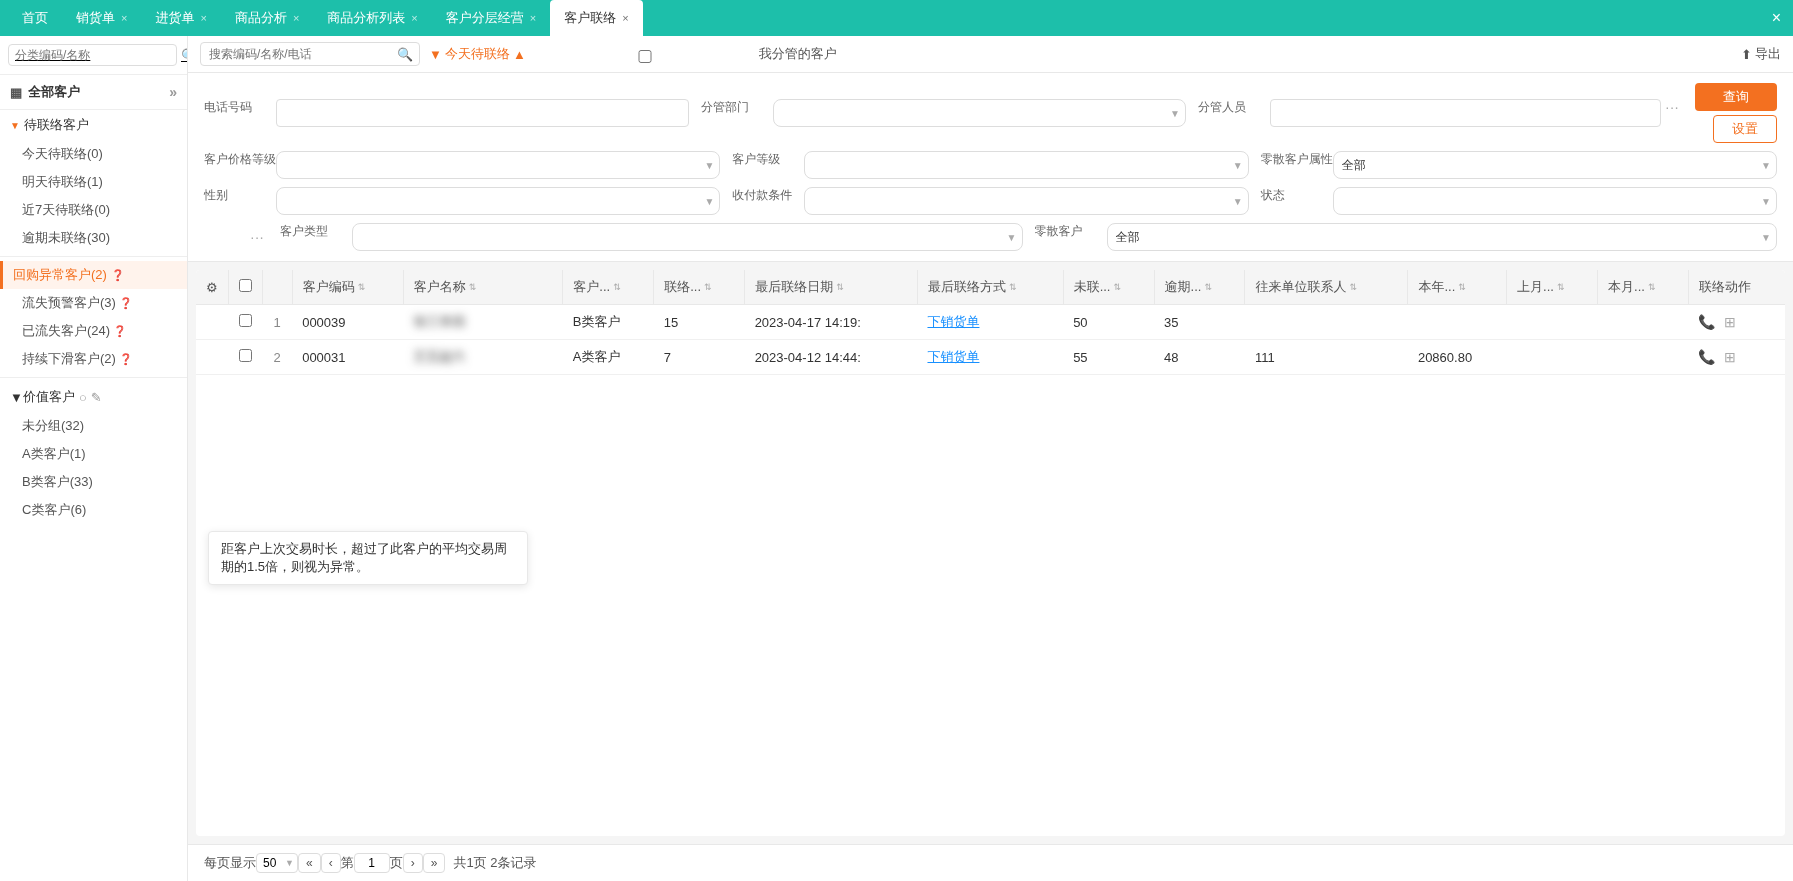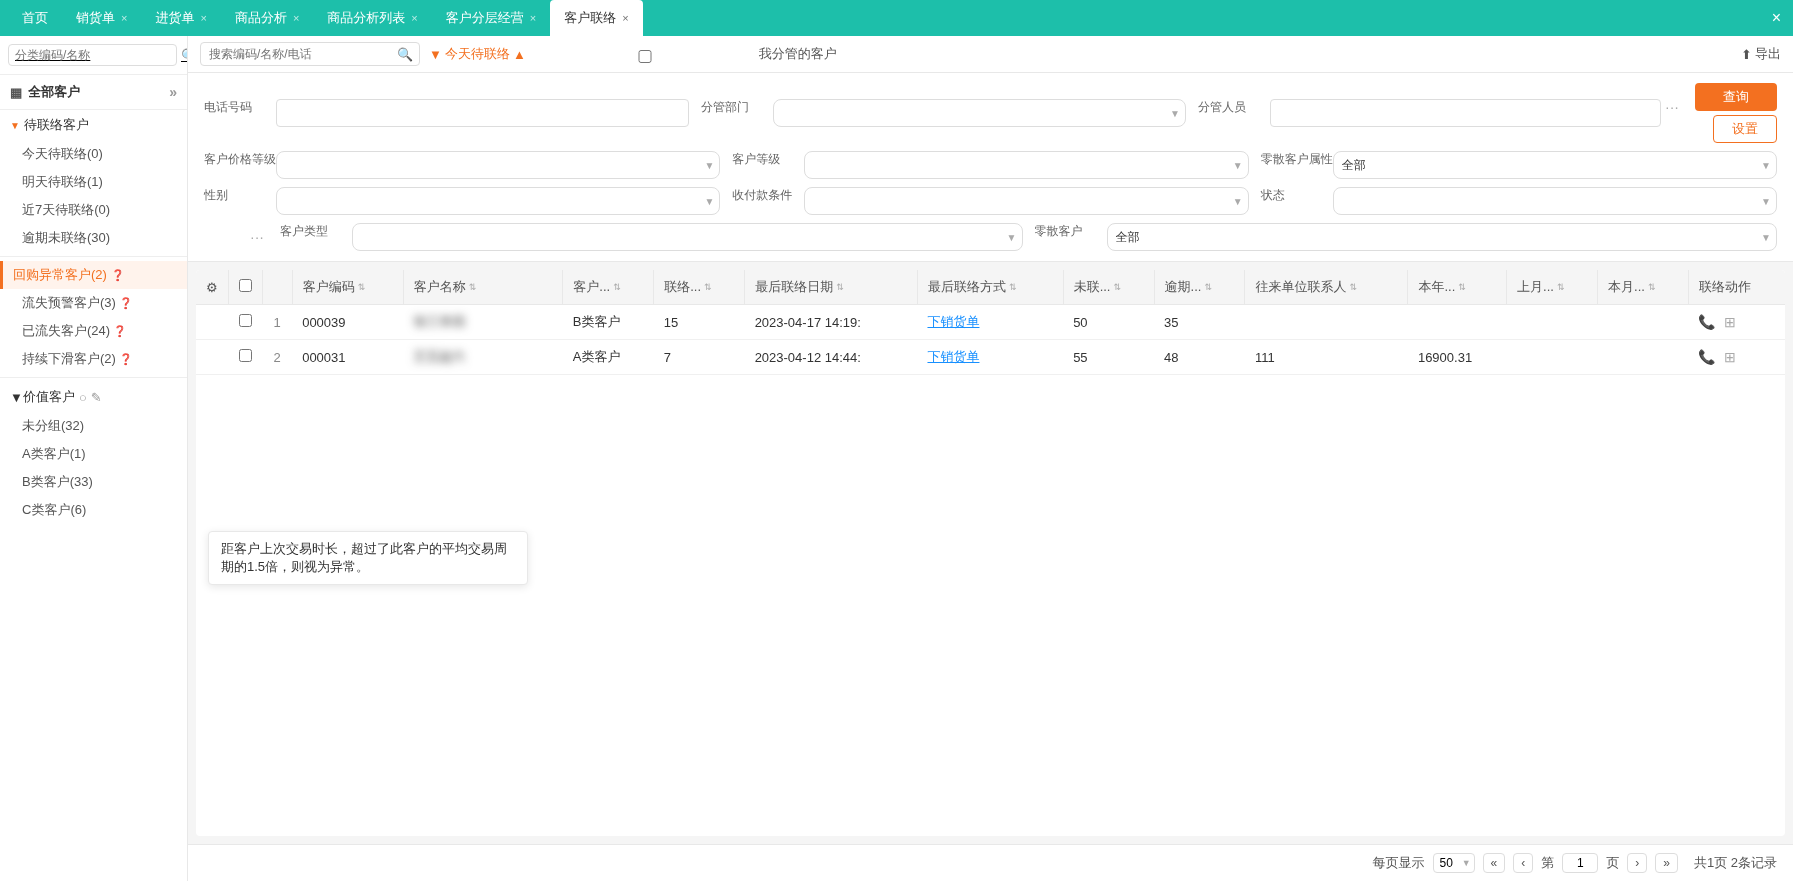--- a/index.html
+++ b/index.html
@@ -343,25 +343,24 @@
       cursor: pointer;
       font-size: 14px;
     }
     .checkbox-col { width: 32px; text-align: center; }
     .gear-col { width: 32px; text-align: center; }
 
     
     .pagination-bar {
       display: flex;
       align-items: center;
-      justify-content: flex-end;
+      justify-content: flex-start;
       padding: 8px 16px;
       background: #fff;
       border-top: 1px solid #e8e8e8;
-      gap: 8px;
       font-size: 12px;
       color: #555;
     }
     .pagination-bar .page-size-label { color: #555; }
     .page-size-select {
       border: 1px solid #ddd;
       border-radius: 4px;
       padding: 2px 20px 2px 6px;
       font-size: 12px;
       outline: none;
@@ -796,21 +795,21 @@
             <td><span class="blurred">王五赵六</span></td>
             <td>A类客户</td>
             <td>7</td>
             <td>2023-04-12 14:44:</td>
             <td>
               <span class="link-text">下销货单</span>
             </td>
             <td>55</td>
             <td>48</td>
             <td>111</td>
-            <td>16900.31</td>
+            <td>20860.80</td>
             <td></td>
             <td></td>
             <td>
               <div class="action-icons">
                 <span class="action-icon">📞</span>
                 <span class="action-icon">⊞</span>
               </div>
             </td>
           </tr>
         </tbody>

